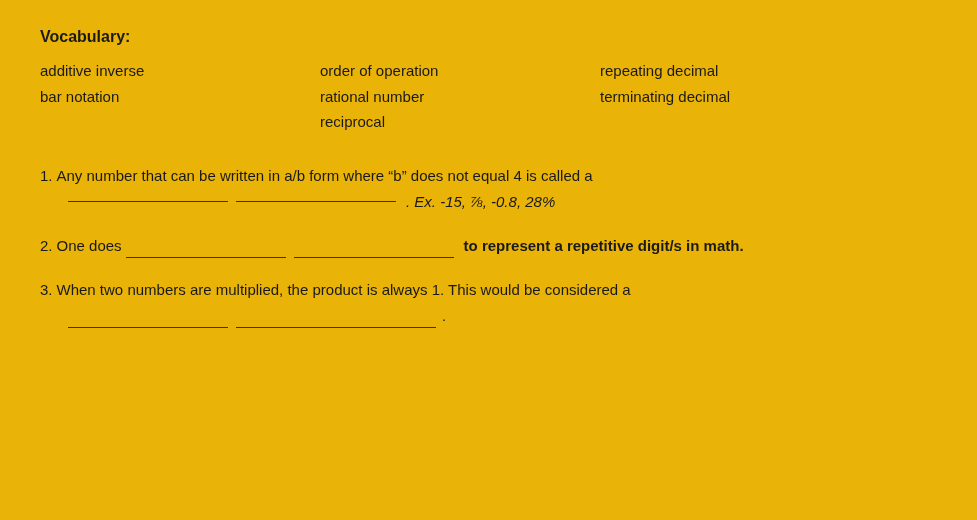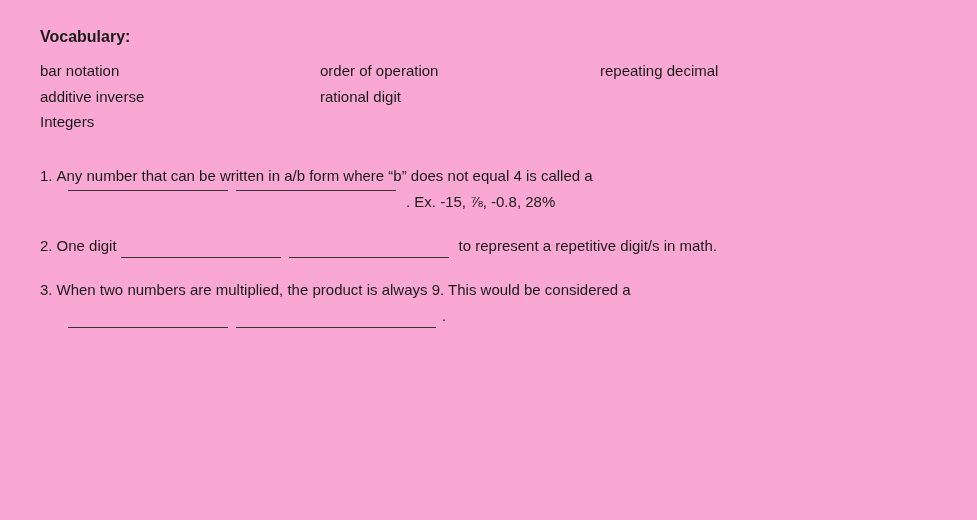--- a/index.html
+++ b/index.html
@@ -15,21 +15,21 @@
       font-family: Arial, sans-serif;
       font-size: 15px;
       color: #1a1a1a;
       overflow: hidden;
       position: relative;
     }
 
     .page {
       width: 977px;
       height: 520px;
-      background-color: #f9a8d4;
+      background-color: #eab308;
       padding: 28px 40px 28px 40px;
       position: relative;
     }
 
     .vocabulary-heading {
       font-weight: bold;
       font-size: 16px;
       margin-bottom: 14px;
     }
 
@@ -93,82 +93,84 @@
     .blank-line-long {
       display: inline-block;
       border-bottom: 1.5px solid #333;
       width: 200px;
       margin: 0 4px;
       vertical-align: bottom;
     }
 
     .q1-line {
       display: flex;
-      align-items: flex-start;
+      align-items: center;
       margin-top: 2px;
       margin-left: 24px;
+      font-style: italic;
     }
 
     .q3-line {
       display: flex;
       align-items: flex-end;
       margin-top: 2px;
       margin-left: 24px;
     }
   </style>
 </head>
 <body>
 
 <div class="page">
 
   <div class="vocabulary-heading">Vocabulary:</div>
 
   <div class="vocab-columns">
     <div class="vocab-col vocab-col-1">
+      <span class="vocab-term">additive inverse</span>
       <span class="vocab-term">bar notation</span>
-      <span class="vocab-term">additive inverse</span>
-      <span class="vocab-term">Integers</span>
     </div>
     <div class="vocab-col vocab-col-2">
       <span class="vocab-term">order of operation</span>
-      <span class="vocab-term">rational digit</span>
+      <span class="vocab-term">rational number</span>
+      <span class="vocab-term">reciprocal</span>
     </div>
     <div class="vocab-col vocab-col-3">
       <span class="vocab-term">repeating decimal</span>
+      <span class="vocab-term">terminating decimal</span>
     </div>
   </div>
 
   <div class="questions-section">
 
     <div class="question">
       <div style="display:flex; align-items:flex-end; flex-wrap:wrap;">
         <span class="question-number">1.</span>
         <span class="question-text">Any number that can be written in a/b form where “b” does not equal 4 is called a</span>
       </div>
       <div class="q1-line">
         <span class="blank-line"></span>
         <span class="blank-line"></span>
         <span class="question-text" style="margin-left:6px;">. Ex. -15, ⅞, -0.8, 28%</span>
       </div>
     </div>
 
     <div class="question">
       <div style="display:flex; align-items:flex-end; flex-wrap:wrap;">
         <span class="question-number">2.</span>
-        <span class="question-text">One digit</span>
+        <span class="question-text">One does</span>
         <span class="blank-line" style="margin:0 4px;"></span>
         <span class="blank-line" style="margin:0 4px;"></span>
-        <span class="question-text" style="margin-left:6px;">to represent a repetitive digit/s in math.</span>
+        <span class="question-text" style="margin-left:6px;font-weight:bold;">to represent a repetitive digit/s in math.</span>
       </div>
     </div>
 
     <div class="question">
       <div style="display:flex; align-items:flex-end; flex-wrap:wrap;">
         <span class="question-number">3.</span>
-        <span class="question-text">When two numbers are multiplied, the product is always 9. This would be considered a</span>
+        <span class="question-text">When two numbers are multiplied, the product is always 1. This would be considered a</span>
       </div>
       <div class="q3-line">
         <span class="blank-line"></span>
         <span class="blank-line-long"></span>
         <span class="question-text" style="margin-left:2px;">.</span>
       </div>
     </div>
 
   </div>
 </div>

